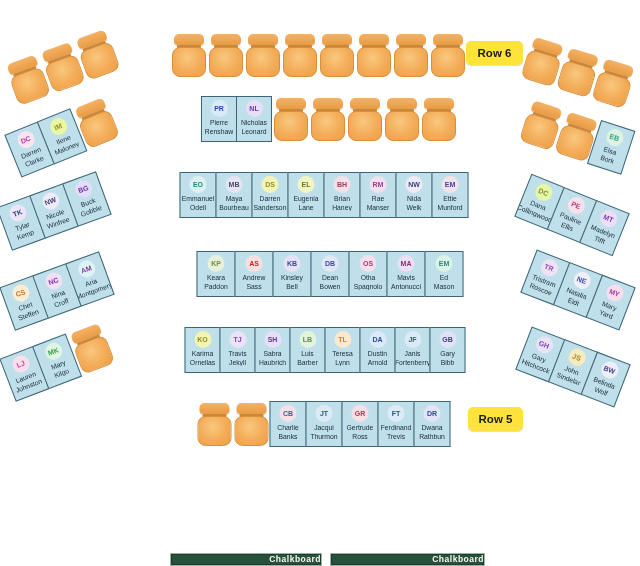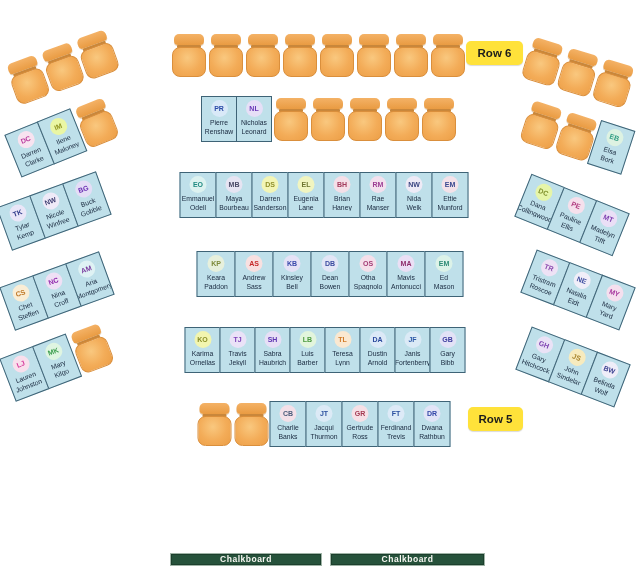--- a/index.html
+++ b/index.html
@@ -24,21 +24,21 @@
   .nm{margin-top:1px;width:34px;display:flex;justify-content:center;overflow:hidden;
     font-size:6.8px;line-height:7.6px;color:#18283E;}
   .nm span{white-space:nowrap;}
   .nm.first{margin-top:2px;}
   
   .rowlabel{position:absolute;background:var(--label-bg);color:#1c1c1c;border-radius:5px;
     font-size:11.5px;font-weight:bold;display:flex;align-items:center;justify-content:center;
     box-shadow:0 1px 1px rgba(0,0,0,.15);}
   
   .board{position:absolute;background:var(--board-bg);border:1px solid #9FB4A6;
-    box-shadow:inset 0 0 0 1px #1C3F2D;display:flex;align-items:center;justify-content:center;}
+    box-shadow:inset 0 0 0 1px #1C3F2D;display:flex;align-items:center;justify-content:flex-end;}
   .board span{color:#F7F7F2;font-size:8.5px;font-weight:bold;letter-spacing:.5px;line-height:9px;}
 </style>
 </head>
 <body>
 
 <div class="stage">
   <div class="rowlabel" id="row6" style="left: 466px; top: 41px; width: 57px; height: 24px;">Row 6</div>
   <div class="rowlabel" id="row1" style="left: 468px; top: 407px; width: 55px; height: 24px;">Row 5</div>
   <div class="board" id="board0" style="left: 170px; top: 553px; width: 150px; height: 11px;">
     <span>Chalkboard</span>

